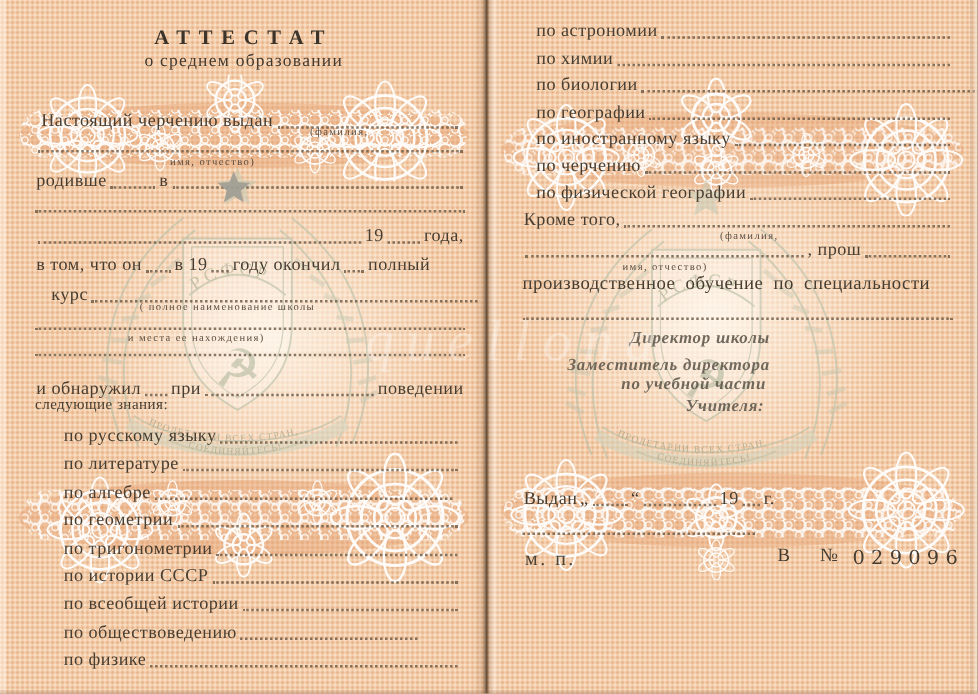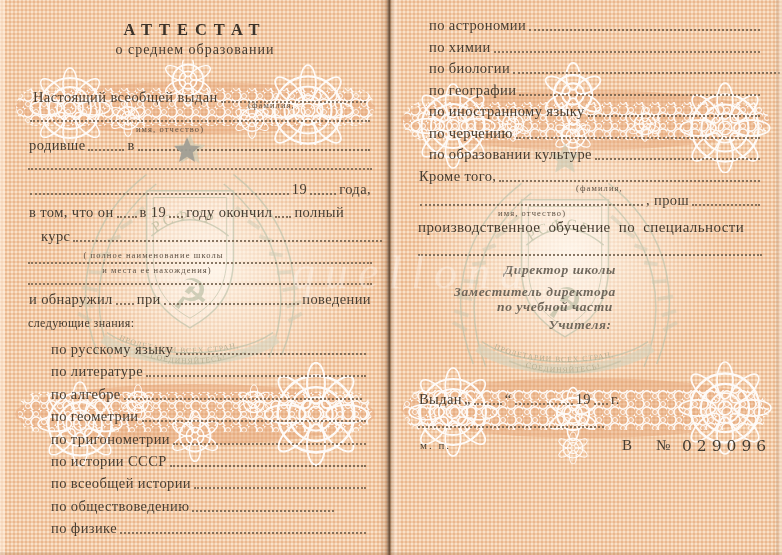--- a/index.html
+++ b/index.html
@@ -23,21 +23,21 @@
   .row{position:absolute;display:flex;align-items:flex-end;height:20px;
        font-size:14.5px;letter-spacing:.4px;white-space:nowrap;color:#473d31;}
   .row .w{flex:0 0 auto;padding:0 1px;}
   .lead{flex:1 1 auto;border-bottom:2px dotted rgba(110,91,72,.82);margin:0 2px 3px;min-width:6px;height:0;}
   .lf{flex:0 0 auto;}
   .dotrow{position:absolute;height:0;border-bottom:2px dotted rgba(110,91,72,.82);}
   .hint{position:absolute;font-size:8.5px;letter-spacing:1.1px;color:#5c4f42;white-space:nowrap;}
   .hc{text-align:center;}
   .sig{position:absolute;font-style:italic;font-weight:bold;font-size:13.5px;color:#5e574c;
        letter-spacing:.6px;opacity:.88;white-space:nowrap;text-align:center;}
-  .mp{font-size:11px;letter-spacing:2px;color:#4d4438;text-align:center;}
+  .mp{font-size:16px;letter-spacing:2px;color:#4d4438;text-align:center;}
   .series{font-size:15px;color:#453c31;}
   .serial{font-size:15.5px;letter-spacing:5px;color:#453c31;font-family:"DejaVu Serif",serif;}
   .wmark{position:absolute;font-size:46px;letter-spacing:10px;color:rgba(255,255,255,.30);
          font-style:italic;pointer-events:none;z-index:40;}
   .fold{position:absolute;left:379px;top:0;width:22px;height:555px;z-index:50;pointer-events:none;
     background:linear-gradient(90deg,rgba(150,105,70,0) 0%,rgba(140,95,60,.22) 32%,
       rgba(78,55,36,.85) 47%,rgba(120,85,55,.30) 56%,rgba(255,255,255,.32) 70%,rgba(150,105,70,0) 100%);}
   .edgeL{position:absolute;left:0;top:0;width:5px;height:555px;background:rgba(255,240,224,.55);z-index:51;}
   .edgeR{position:absolute;right:0;top:0;width:6px;height:555px;z-index:51;
     background:linear-gradient(90deg,rgba(120,80,50,.18),rgba(255,240,224,.6));}
@@ -159,21 +159,21 @@
     </svg>
 
   <svg class="star" style="left:172px;top:136px;width:30px;height:28px" viewBox="0 0 30 28">
     <path d="M15,1 l3.4,8.6 9.6,.7 -7.3,6.2 2.3,9.4 -8,-5.2 -8,5.2 2.3,-9.4 -7.3,-6.2 9.6,-.7 z" fill="#a09d94" opacity=".92"></path>
   </svg>
 
   <div class="t title" style="left:8px;top:20px;width:374px">АТТЕСТАТ</div>
   <div class="t subtitle" style="left:8px;top:42px;width:374px">о  среднем  образовании</div>
 
   <div class="row" style="left:32px;top:86px;width:336px">
-    <span class="w">Настоящий всеобщей выдан</span>
+    <span class="w">Настоящий черчению выдан</span>
     <span class="lead"></span>
   </div>
   <div class="hint" style="left:248px;top:100px">(фамилия,</div>
 
   <div class="dotrow" style="left:30px;top:120px;width:340px"></div>
   <div class="hint hc" style="left:30px;top:124px;width:280px">имя,  отчество)</div>
 
   <div class="row" style="left:28px;top:134px;width:344px">
     <span class="w">родивше</span>
     <span class="lead lf" style="width:36px"></span>
@@ -197,28 +197,28 @@
     <span class="lead lf" style="width:14px"></span>
     <span class="w">году  окончил</span>
     <span class="lead lf" style="width:16px"></span>
     <span class="w">полный</span>
   </div>
 
   <div class="row" style="left:40px;top:225px;width:344px">
     <span class="w">курс</span>
     <span class="lead"></span>
   </div>
-  <div class="hint hc" style="left:30px;top:250px;width:247px">( полное  наименование  школы</div>
+  <div class="hint hc" style="left:30px;top:240px;width:304px">( полное  наименование  школы</div>
 
   <div class="dotrow" style="left:28px;top:262px;width:344px"></div>
   <div class="hint hc" style="left:30px;top:265px;width:254px">и места  ее  нахождения)</div>
 
   <div class="dotrow" style="left:28px;top:283px;width:344px"></div>
 
-  <div class="row" style="left:28px;top:288px;width:344px">
+  <div class="row" style="left:28px;top:300px;width:344px">
     <span class="w">и обнаружил</span>
     <span class="lead lf" style="width:18px"></span>
     <span class="w">при</span>
     <span class="lead"></span>
     <span class="w">поведении</span>
   </div>
 
   <div class="t" style="left:28px;top:316px;font-size:12px;letter-spacing:.4px">следующие  знания:</div>
 
   <div class="row" style="left:50px;top:338px;width:318px">
@@ -276,21 +276,21 @@
     </div>
   <div class="row" style="left:428px;top:100px;width:334px">
     <span class="w">по иностранному языку</span>
     <span class="lead"></span>
     </div>
   <div class="row" style="left:428px;top:122px;width:334px">
     <span class="w">по черчению</span>
     <span class="lead"></span>
     </div>
   <div class="row" style="left:428px;top:143px;width:334px">
-    <span class="w">по образовании культуре</span>
+    <span class="w">по физической географии</span>
     <span class="lead"></span>
     </div>
 
   <div class="row" style="left:418px;top:165px;width:344px">
     <span class="w">Кроме того,</span>
     <span class="lead"></span>
   </div>
   <div class="hint" style="left:576px;top:183px">(фамилия,</div>
 
   <div class="row" style="left:418px;top:189px;width:344px">

